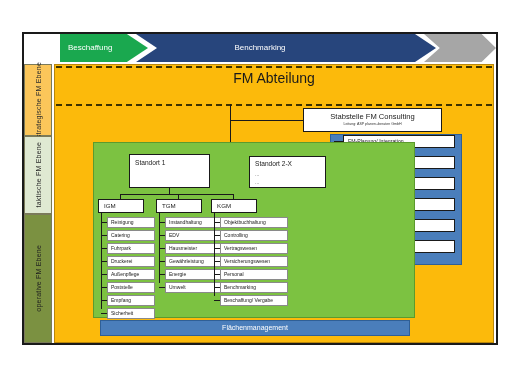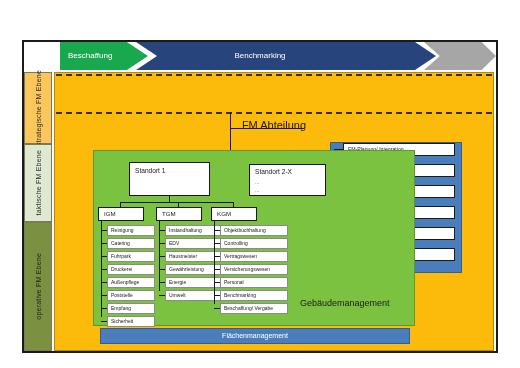--- a/index.html
+++ b/index.html
@@ -1,18 +1,18 @@
 <!DOCTYPE html>
 <html><head>
 <meta charset="utf-8">
 <style>
   html,body{margin:0;padding:0;background:#ffffff;}
   body{width:520px;height:368px;font-family:"Liberation Sans",sans-serif;overflow:hidden;}
 
-  #diagram{position:absolute;left:0;top:12px;width:520px;height:352px;}
+  #diagram{position:absolute;left:0;top:4px;width:520px;height:352px;}
 
   
   .frame{position:absolute;left:22px;top:28px;width:476px;height:313px;border:2px solid #1a1a1a;box-sizing:border-box;background:#ffffff;}
 
   
   .phasebar{position:absolute;left:24px;top:30px;width:472px;height:28px;}
   .ph-white{position:absolute;left:0;top:0;width:36px;height:28px;background:#ffffff;}
   .ph-green{position:absolute;left:36px;top:0;width:88px;height:28px;background:#1aa84f;
             clip-path:polygon(0 0,76% 0,100% 50%,76% 100%,0 100%);}
   .ph-blue{position:absolute;left:112px;top:0;width:300px;height:28px;background:#27457c;
@@ -33,21 +33,21 @@
   .band.oper{top:210px;height:129px;background:#7b9141;}
   .band.oper span{color:#1f1f1f;}
 
   
   .orange-box{position:absolute;left:54px;top:60px;width:440px;height:279px;background:#fcba0b;
               border:1px solid #b8860b;box-sizing:border-box;}
   .dashed{position:absolute;left:56px;width:436px;border-top:2px dashed #3b3000;}
   .dashed.t1{top:62px;}
   .dashed.t2{top:100px;}
   .fm-abteilung{position:absolute;left:56px;top:66px;width:436px;text-align:center;
-                font-size:11px;color:#1a1a1a;margin-top:41px;}
+                font-size:14px;color:#1a1a1a;}
 
   
   .ln{position:absolute;background:#1a1a1a;}
 
   
   .stabstelle{position:absolute;left:303px;top:104px;width:139px;height:24px;background:#ffffff;
               border:1px solid #1a1a1a;box-sizing:border-box;text-align:center;padding-top:3px;}
   .stabstelle .t{font-size:7.6px;color:#1a1a1a;display:block;line-height:9px;}
   .stabstelle .s{font-size:3.6px;color:#333333;display:block;line-height:6px;}
 
@@ -120,40 +120,43 @@
   <div class="dashed t1"></div>
   <div class="fm-abteilung">FM Abteilung</div>
   <div class="dashed t2"></div>
 
   <div class="ln" style="left:230px;top:100px;width:1px;height:47px;"></div>
   <div class="ln" style="left:230px;top:116px;width:74px;height:1px;"></div>
   <div class="ln" style="left:169px;top:146px;width:118px;height:1px;"></div>
   <div class="ln" style="left:169px;top:146px;width:1px;height:5px;"></div>
   <div class="ln" style="left:287px;top:146px;width:1px;height:7px;"></div>
 
+  <div class="stabstelle">
+    <span class="t">Stabstelle FM Consulting</span>
+    <span class="s">Leitung: ASP planen+beraten GmbH</span>
+  </div>
 
   <div class="bluepanel">
     <div class="spine"></div>
     <div class="stub" style="top:6px;"></div>
     <div class="stub" style="top:27px;"></div>
     <div class="stub" style="top:48px;"></div>
     <div class="stub" style="top:69px;"></div>
     <div class="stub" style="top:90px;"></div>
     <div class="stub" style="top:111px;"></div>
 
     <div class="item" style="top:0px;">FM-Planung/ Integration</div>
     <div class="item" style="top:21px;">CAFM Einführung</div>
     <div class="item" style="top:42px;">CAFM Datenerfassung</div>
     <div class="item" style="top:63px;">CAFM Datenersteingabe</div>
     <div class="item" style="top:84px;">CAFM Mitarbeiter Schulung</div>
     <div class="item" style="top:105px;">FM Beratung/ Betreuung</div>
   </div>
 
   <div class="greenpanel"></div>
-  <div class="gm-title">Gebäudemanagement</div>
 
   <div class="wbox standort1">
     <span class="lbl">Standort 1</span>
   </div>
   <div class="wbox standort2">
     <span class="lbl">Standort 2-X</span>
     <span class="dots" style="top:15px;">...</span>
     <span class="dots" style="top:23px;">...</span>
   </div>
 

